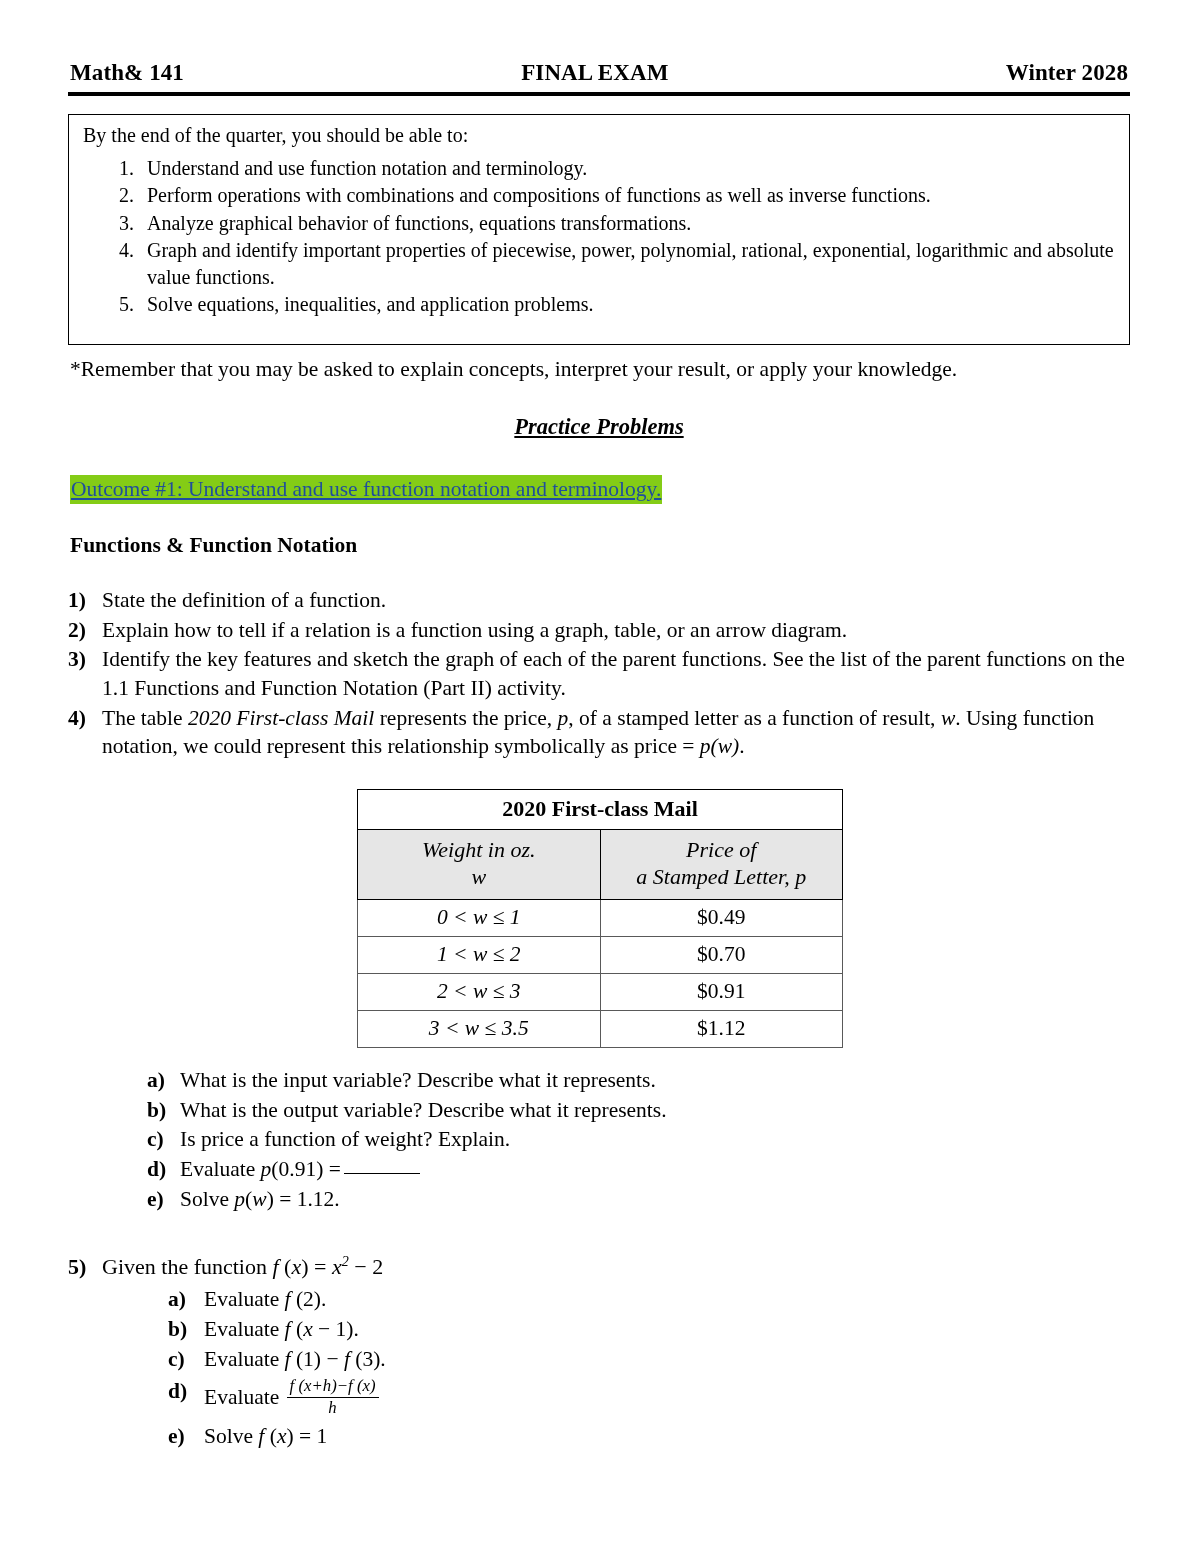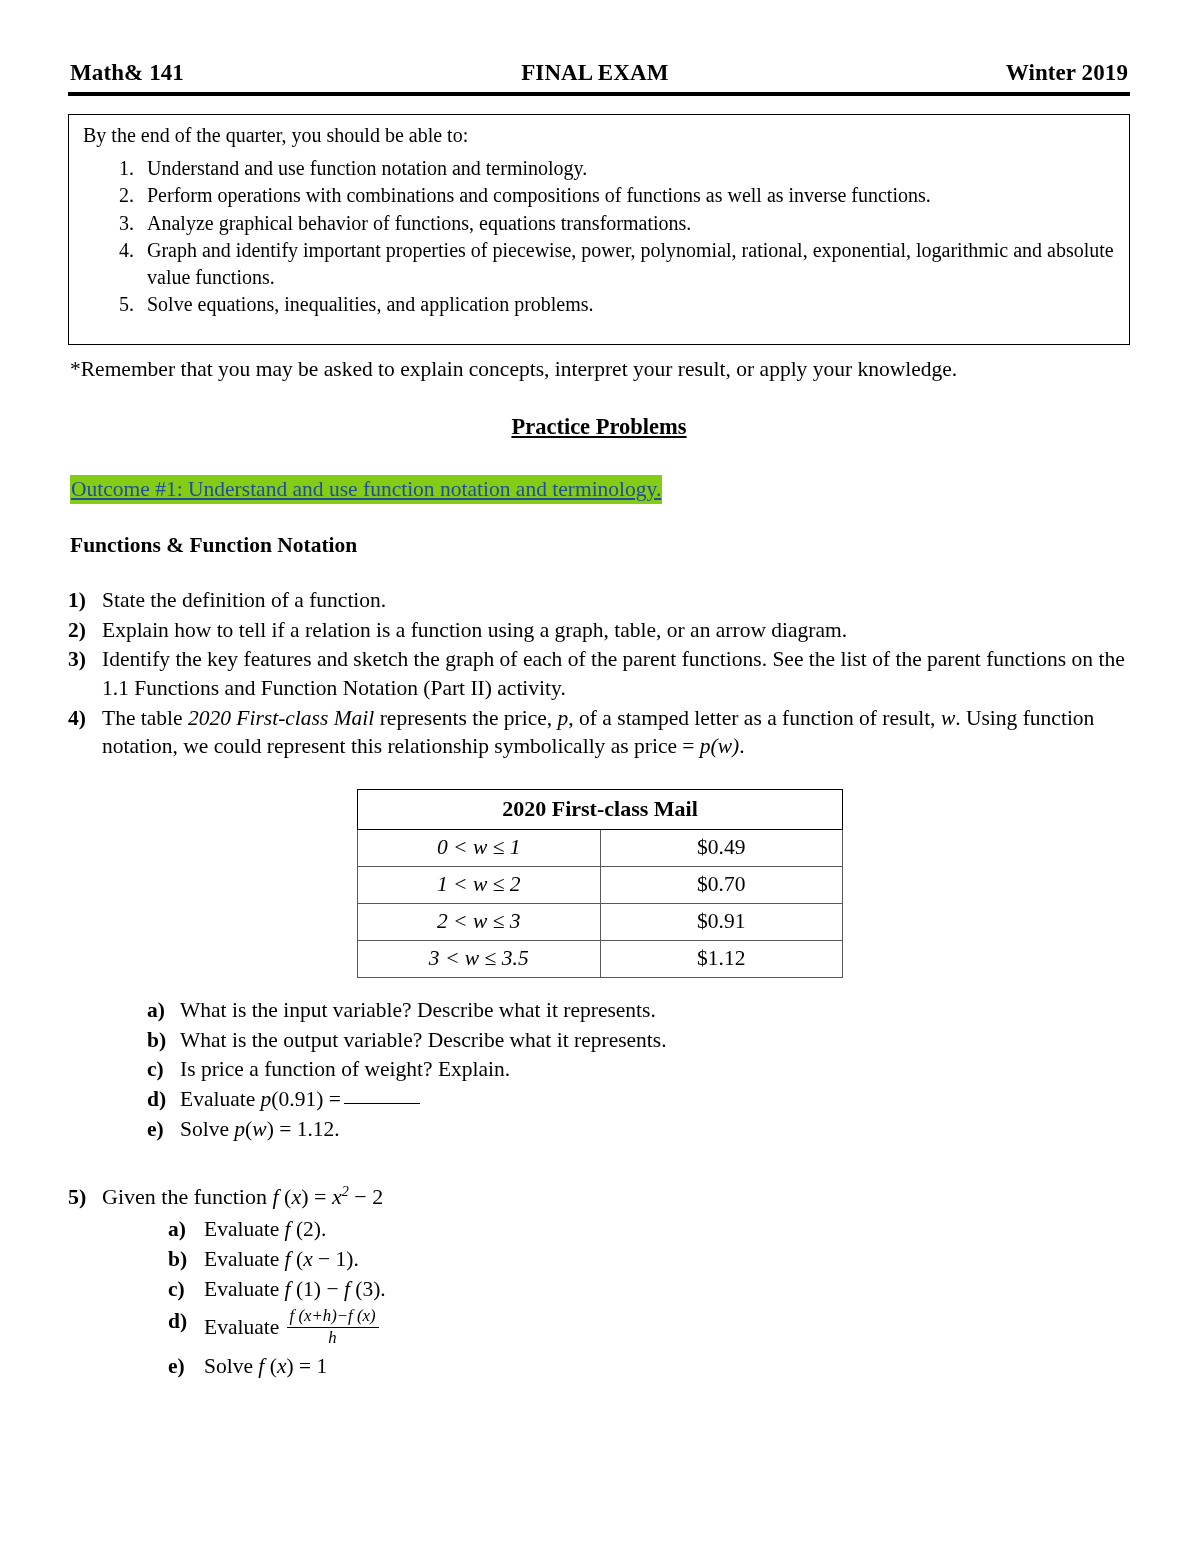--- a/index.html
+++ b/index.html
@@ -78,21 +78,21 @@
     font-size: 21.5px;
     margin: 12px 0 0 2px;
   }
 
   .practice-title {
     text-align: center;
     font-weight: bold;
     font-size: 22.5px;
     margin: 32px 0 0 0;
   }
-  .practice-title span { text-decoration: underline; }
+  .practice-title span { text-decoration: underline; font-style: italic; }
 
   .outcome-heading {
     display: inline-block;
     margin: 35px 0 0 2px;
     background: #84cc16;
     color: #1F4E9C;
     font-weight: normal;
     font-size: 21.5px;
     text-decoration: underline;
     padding: 1px 1px 1px 1px;
@@ -234,21 +234,21 @@
 </style>
 </head>
 <body>
 
 <div class="page">
  <div class="content">
 
   <div class="exam-header">
     <div class="hdr-left">Math&amp; 141</div>
     <div class="hdr-center">FINAL EXAM</div>
-    <div class="hdr-right">Winter 2019</div>
+    <div class="hdr-right">Winter 2028</div>
   </div>
   <div class="header-rule"></div>
 
   <div class="outcomes-box">
     <div class="outcomes-body">
       <p class="outcomes-intro">By the end of the quarter, you should be able to:</p>
       <ol class="outcomes-list">
         <li>Understand and use function notation and terminology.</li>
         <li>Perform operations with combinations and compositions of functions as well as inverse functions.</li>
         <li>Analyze graphical behavior of functions, equations transformations.</li>
@@ -290,20 +290,30 @@
 
   </div>
 
   <div class="table-wrap">
     <table class="mail-table">
       <tbody>
         <tr>
           <td class="t-title" colspan="2">2020 First-class Mail</td>
         </tr>
         <tr>
+          <td class="t-head first">
+            <div>Weight in oz.</div>
+            <div>w</div>
+          </td>
+          <td class="t-head">
+            <div>Price of</div>
+            <div>a Stamped Letter, p</div>
+          </td>
+        </tr>
+        <tr>
           <td class="t-cell mvar">0 &lt; w ≤  1</td>
           <td class="t-cell">$0.49</td>
         </tr>
         <tr>
           <td class="t-cell mvar">1 &lt; w ≤  2</td>
           <td class="t-cell">$0.70</td>
         </tr>
         <tr>
           <td class="t-cell mvar">2 &lt; w ≤  3</td>
           <td class="t-cell">$0.91</td>

